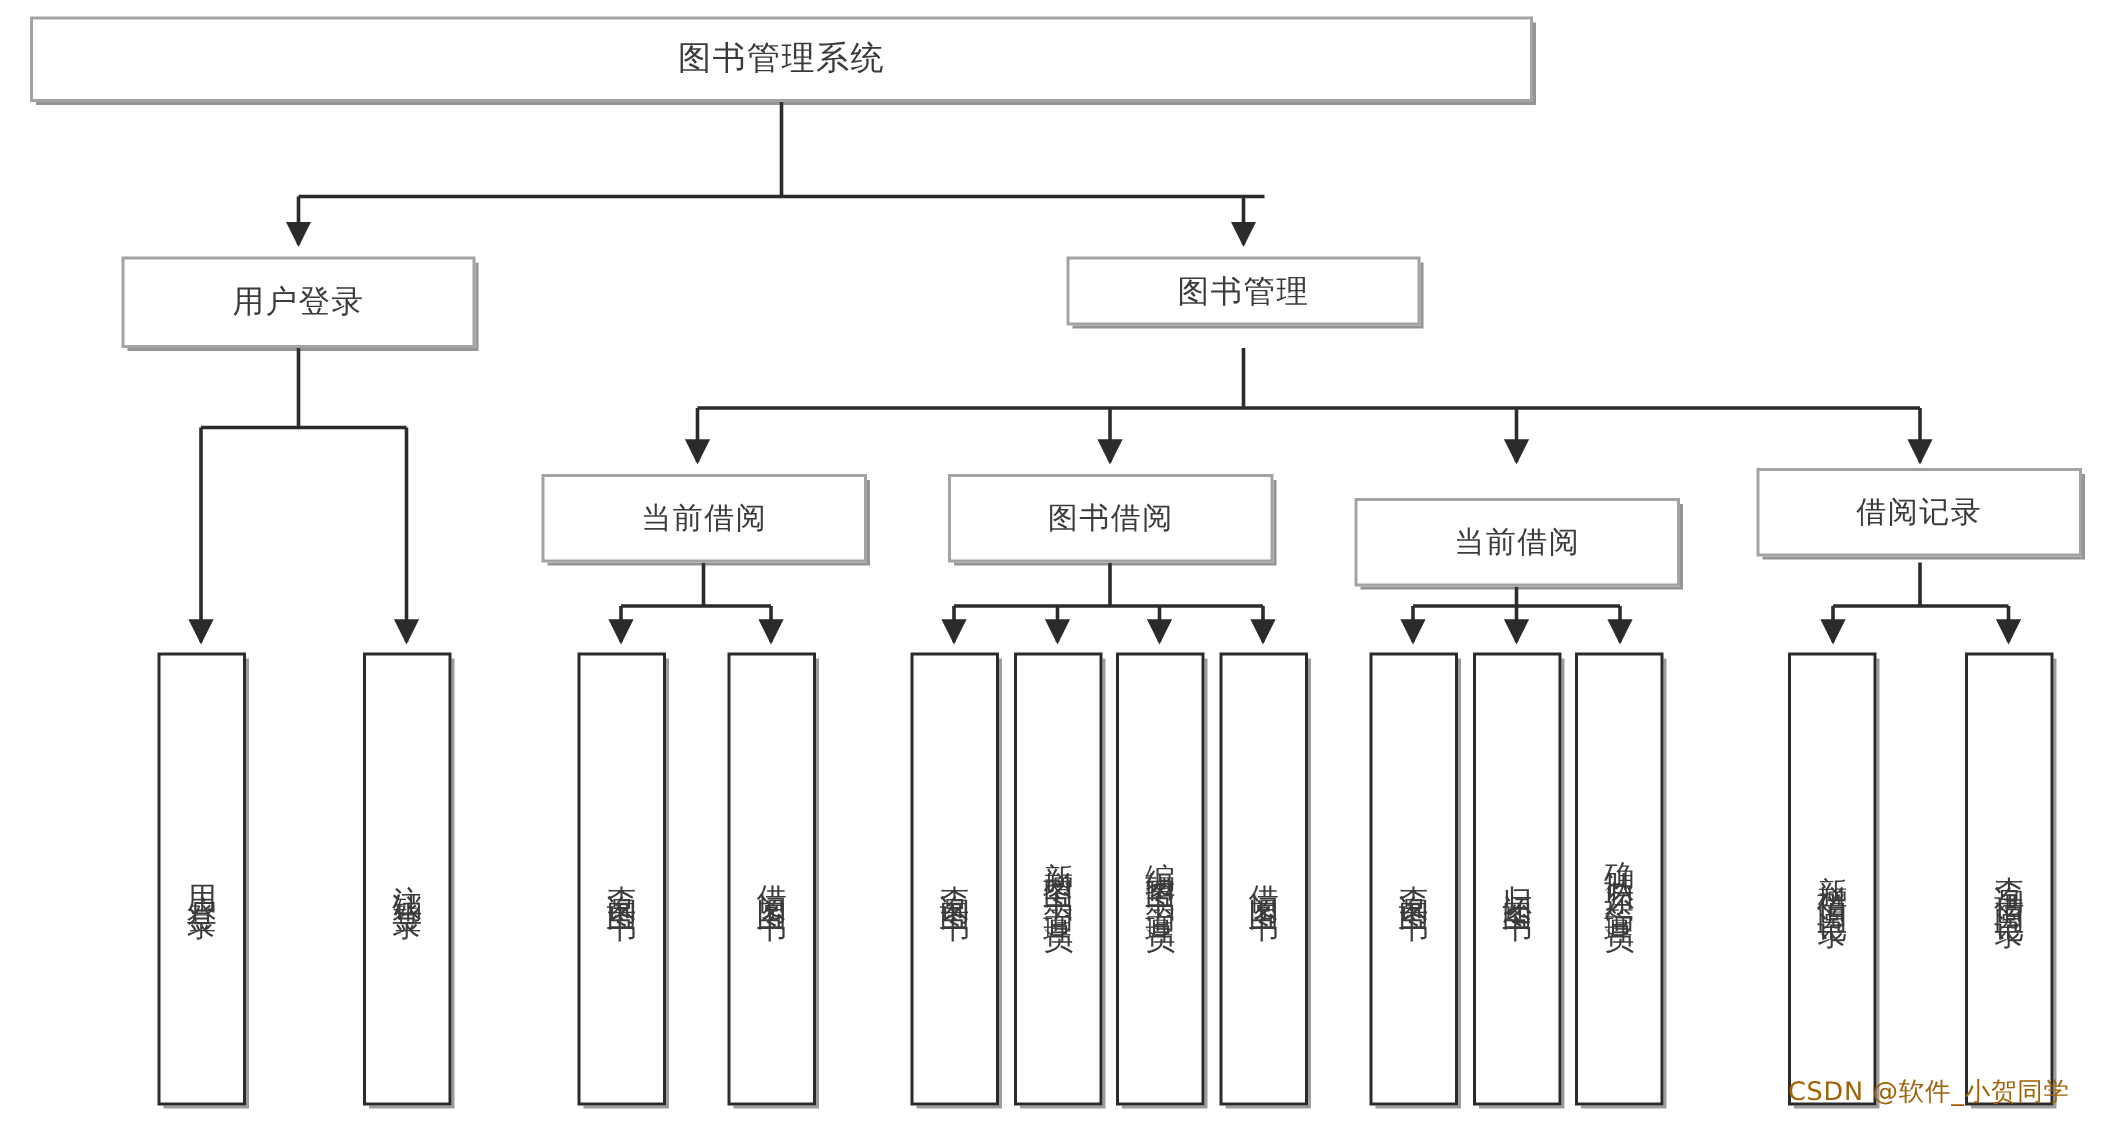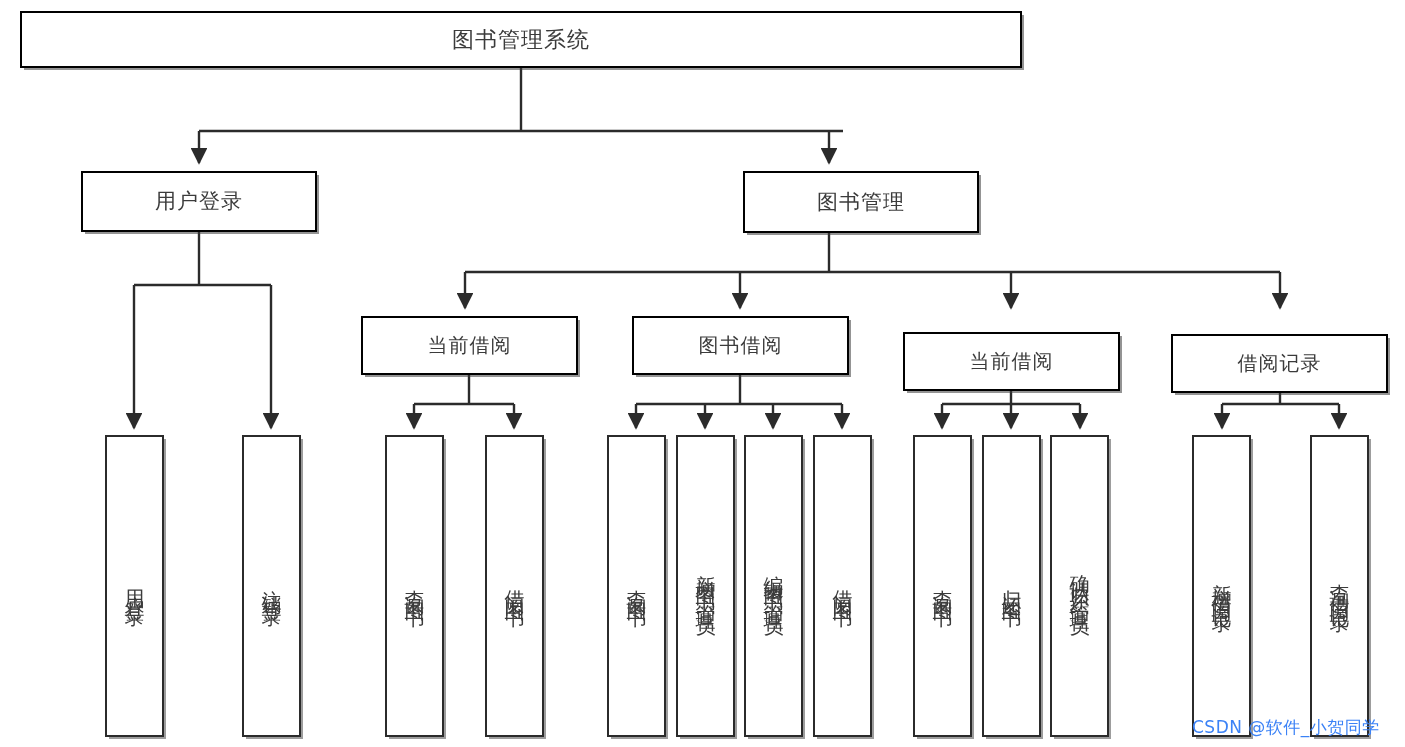--- a/index.html
+++ b/index.html
@@ -2,21 +2,21 @@
 <html><head>
 <meta charset="utf-8">
 <style>
   html,body{margin:0;padding:0;background:#ffffff;}
   body{width:1405px;height:747px;font-family:"Liberation Sans","DejaVu Sans",sans-serif;}
   #stage{position:relative;width:1405px;height:747px;overflow:hidden;background:#fff;}
   #edges{position:absolute;left:0;top:0;width:1405px;height:747px;}
   .node{
     position:absolute;
     background:#ffffff;
-    border:2px solid #000000;
+    border:2px solid #a3a3a3;
     box-shadow:3px 3px 0 -1px rgba(60,60,60,0.55);
     box-sizing:border-box;
     display:flex;
     align-items:center;
     justify-content:center;
   }
   .node .label{
     color:#3b3b3b;
     font-size:21px;
     line-height:1.25;
@@ -42,21 +42,21 @@
     text-orientation:upright;
     color:#3b3b3b;
     font-size:20px;
     letter-spacing:6px;
     line-height:1.05;
     font-family:"DejaVu Sans","Liberation Sans",sans-serif;
     white-space:nowrap;
   }
   .watermark{
     position:absolute;
-    color:#3b82f6;
+    color:#a16207;
     font-size:17px;
     letter-spacing:0.5px;
     white-space:nowrap;
     font-family:"DejaVu Sans","Liberation Sans",sans-serif;
   }
 </style>
 </head>
 <body>
 
 <div id="stage">
@@ -111,34 +111,34 @@
     </g>
   </svg>
 
   <div class="node root" style="left:20px;top:11px;width:1002px;height:57px;">
     <span class="label">图书管理系统</span>
   </div>
 
   <div class="node lvl2" style="left:81px;top:171px;width:236px;height:61px;">
     <span class="label">用户登录</span>
   </div>
-  <div class="node lvl2" style="left:711px;top:171px;width:236px;height:62px;margin-left:32px;">
+  <div class="node lvl2" style="left:711px;top:171px;width:236px;height:46px;">
     <span class="label">图书管理</span>
   </div>
 
   <div class="node lvl3" style="left:361px;top:316px;width:217px;height:59px;">
     <span class="label">当前借阅</span>
   </div>
   <div class="node lvl3" style="left:632px;top:316px;width:217px;height:59px;justify-content:center;">
     <span class="label">图书借阅</span>
   </div>
   <div class="node lvl3" style="left:903px;top:332px;width:217px;height:59px;">
     <span class="label">当前借阅</span>
   </div>
-  <div class="node lvl3" style="left:1171px;top:334px;width:217px;height:59px;text-align:center;">
+  <div class="node lvl3" style="left:1171px;top:312px;width:217px;height:59px;text-align:center;">
     <span class="label">借阅记录</span>
   </div>
 
   <div class="leaf" style="left:105px;top:435px;width:59px;height:302px;">
     <span class="vlabel">用户登录</span>
   </div>
   <div class="leaf" style="left:242px;top:435px;width:59px;height:302px;">
     <span class="vlabel">注销登录</span>
   </div>
 

